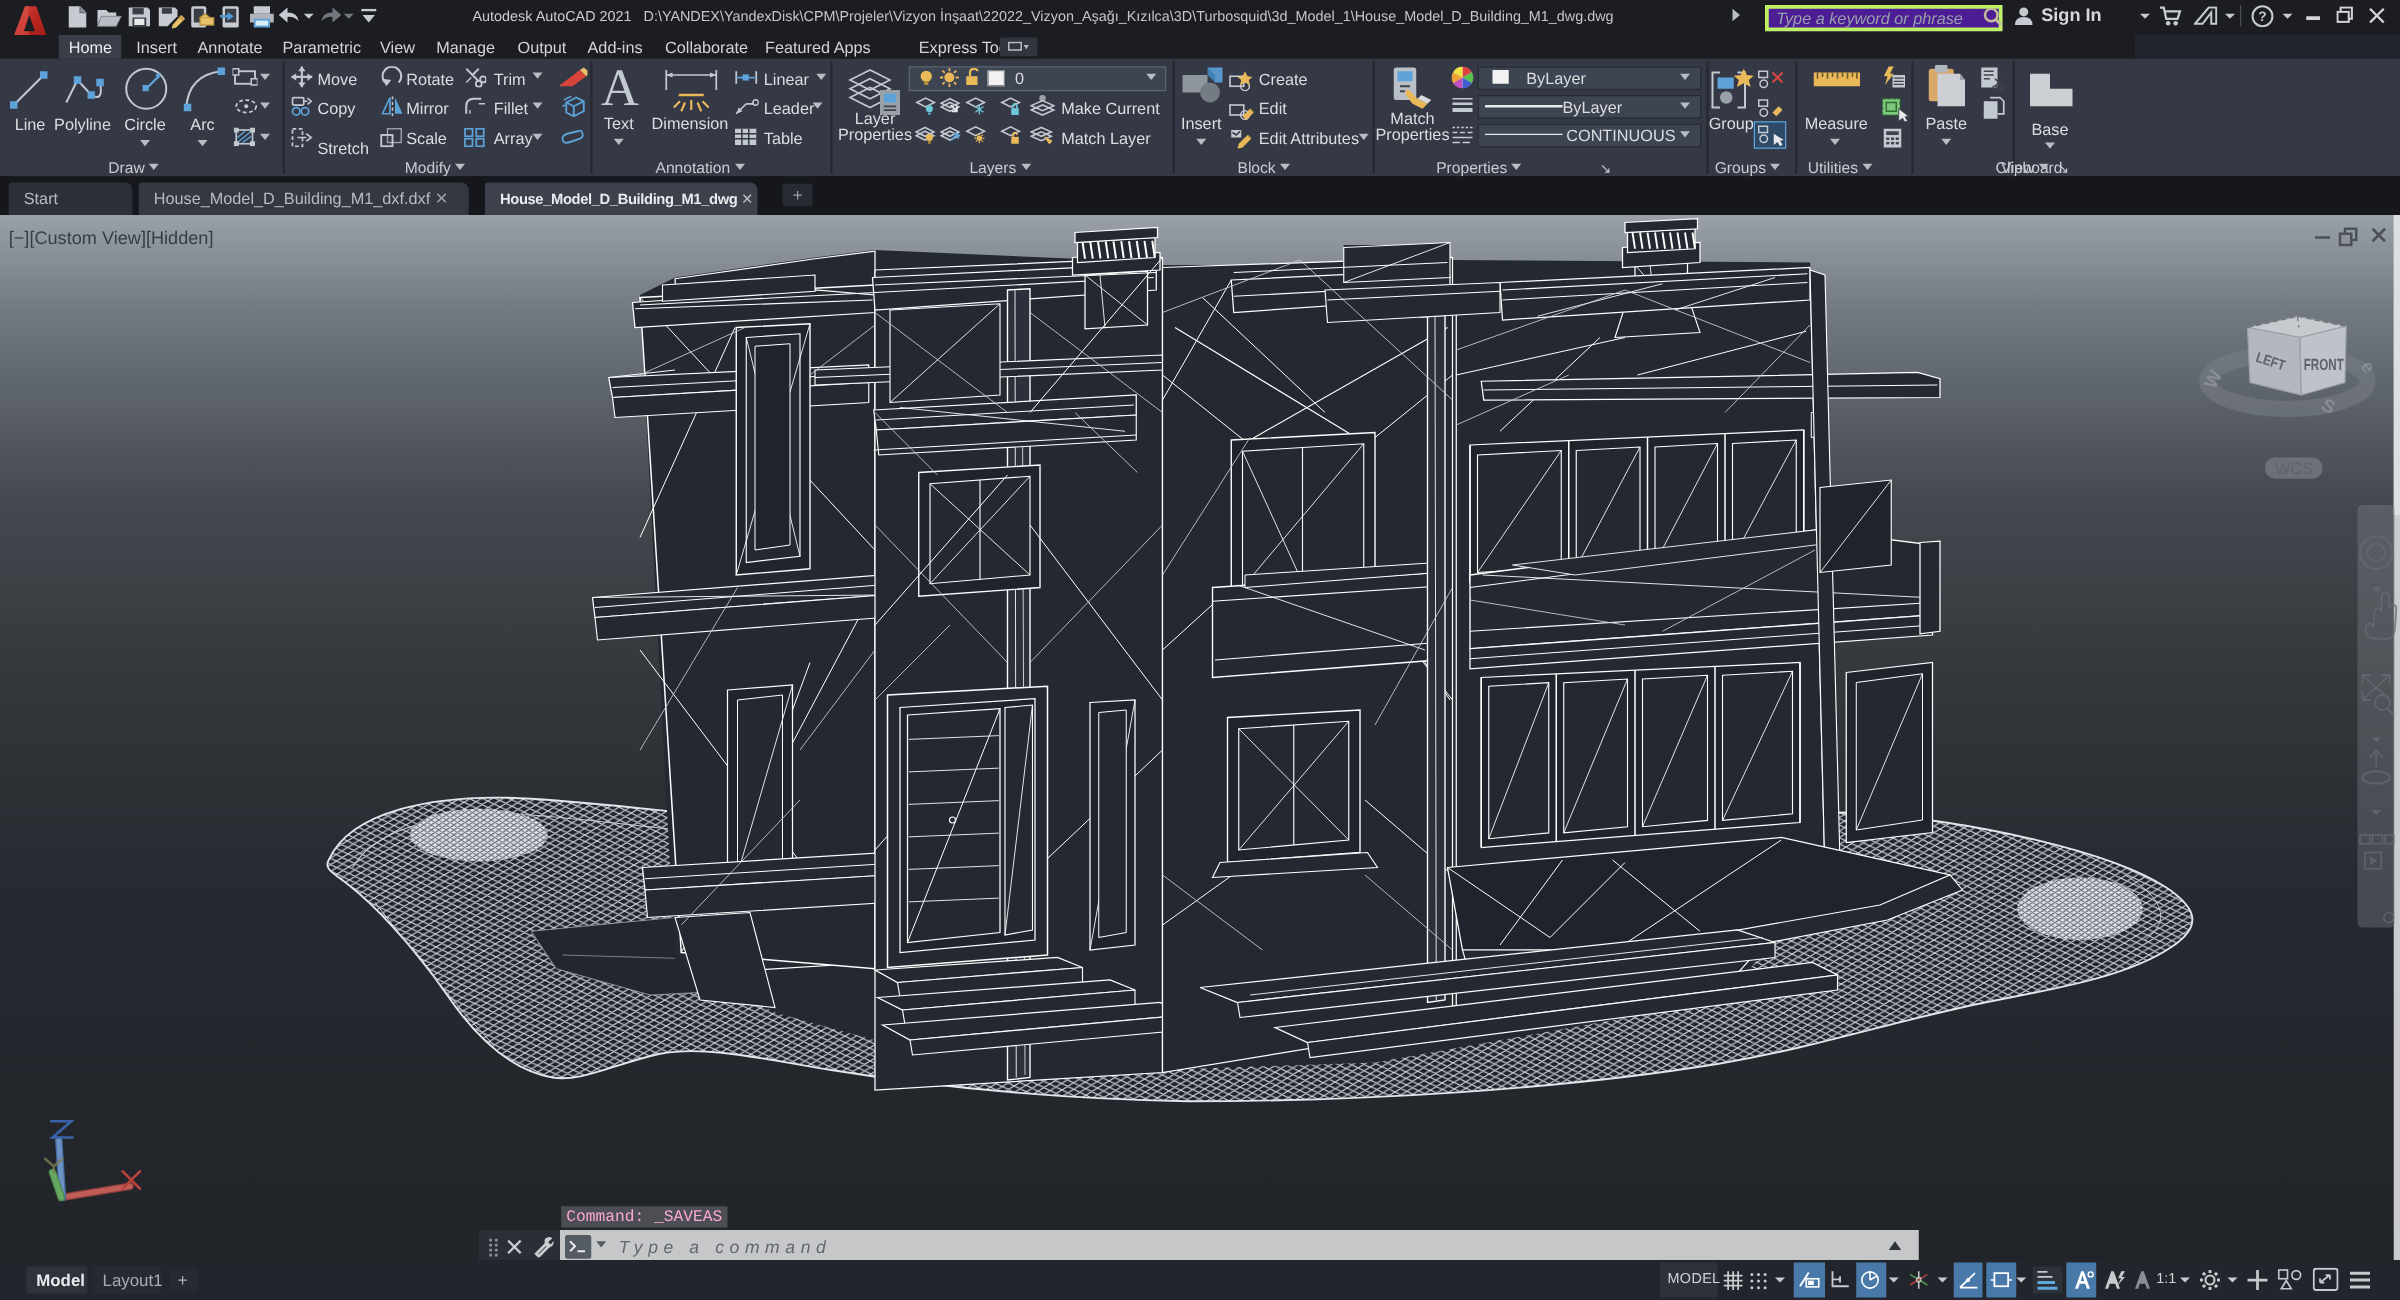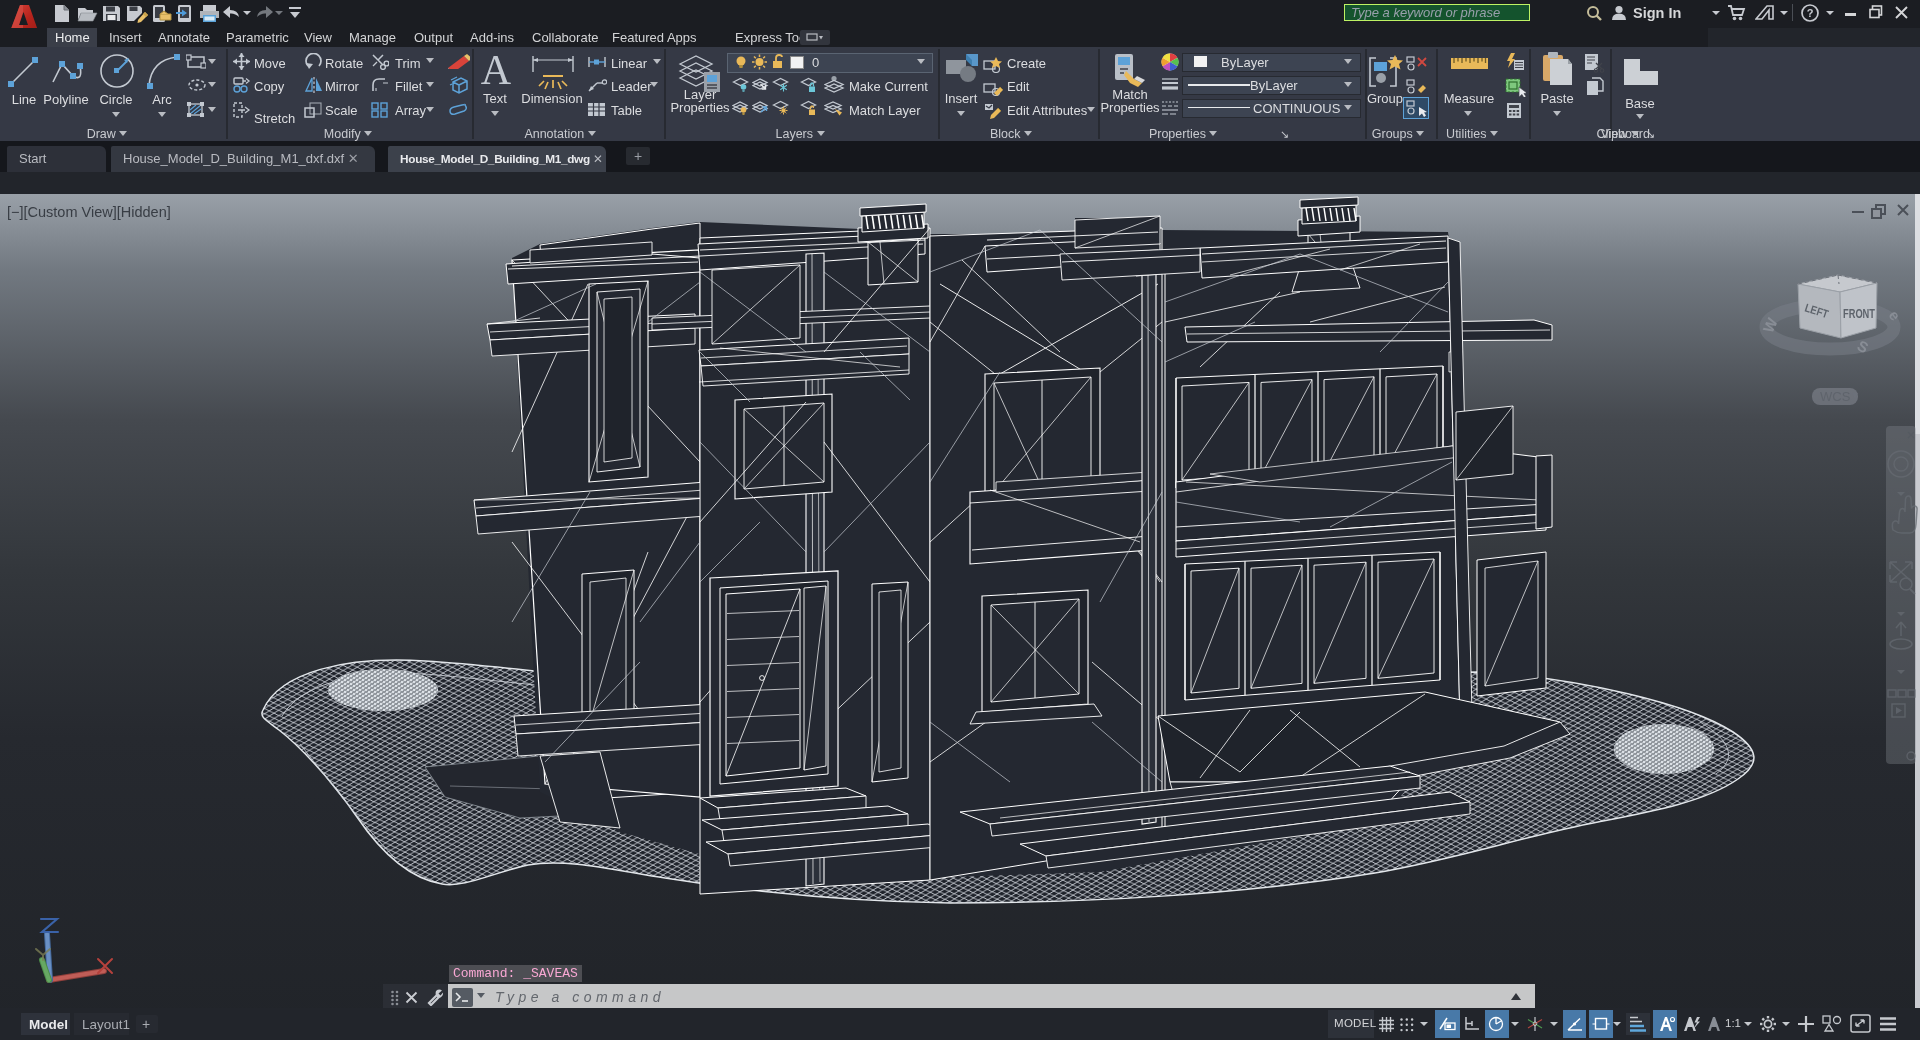--- a/index.html
+++ b/index.html
@@ -5,21 +5,21 @@
         font-family:"Liberation Sans",sans-serif;background:#22252b;}
   .abs{position:absolute;}
   #titlebar{position:absolute;left:0;top:0;width:1920px;height:28px;background:#1b1d22;}
   #menurow{position:absolute;left:0;top:28px;width:1708px;height:19px;background:#1b1d22;}
   #ribbon{position:absolute;left:0;top:47px;width:1920px;height:94px;background:#353945;}
   #ribbon .sep{position:absolute;top:2px;width:2px;height:90px;background:#272a31;}
   .pname{position:absolute;top:80px;font-size:12.5px;color:#c9cbd0;white-space:nowrap;}
   .ilbl{position:absolute;font-size:13px;color:#dcdde0;white-space:nowrap;}
   .dda{display:inline-block;width:0;height:0;border-left:4.5px solid transparent;border-right:4.5px solid transparent;border-top:5px solid #b9bcc2;vertical-align:2px;}
   #ftabs{position:absolute;left:0;top:141px;width:1920px;height:31px;background:#15171c;}
-  #canvas{position:absolute;left:0;top:172px;width:1734px;height:836px;background:#84cc16;margin-top:22px;}
+  #canvas{position:absolute;left:0;top:172px;width:1734px;height:836px;background:#84cc16;}
   #botbar{position:absolute;left:0;top:1008px;width:1920px;height:32px;background:#22252b;}
   #cmdpal{position:absolute;left:383px;top:984px;width:1152px;height:27px;background:#2b2e35;}
   #cmdinput{position:absolute;left:65px;top:0px;width:1087px;height:27px;background:#c6c7c8;}
   #cmdbadge{position:absolute;left:449px;top:965px;height:17px;background:#4d4e53;color:#f9a8d4;
             font-family:"Liberation Mono",monospace;font-size:13px;line-height:17px;padding:0 4px;}
   .ftab{position:absolute;top:5px;height:26px;line-height:26px;font-size:13px;color:#b9bbc1;background:#2d3039;padding:0 12px;border-radius:2px 6px 0 0;white-space:nowrap;}
 </style></head>
 <body>
 <div id="root">
 <div id="titlebar">
@@ -76,22 +76,23 @@
       </svg>
 <div class="abs" style="left:243px;top:11px;width:0;height:0;border-left:4px solid transparent;border-right:4px solid transparent;border-top:4.5px solid #c7cad0"></div>
 <svg class="abs" style="left:254px;top:5px" width="20" height="16" viewBox="0 0 20 16">
         <path d="M12 1 L12 5 Q4 5 3 12 Q7 8 12 8.5 L12 13 L19 7 Z" fill="#74787e"></path>
       </svg>
 <div class="abs" style="left:275px;top:11px;width:0;height:0;border-left:4px solid transparent;border-right:4px solid transparent;border-top:4.5px solid #74787e"></div>
 <svg class="abs" style="left:288px;top:7px" width="14" height="12" viewBox="0 0 14 12">
         <rect x="1" y="0" width="12" height="2" fill="#c7cad0"></rect>
         <path d="M2 5 L12 5 L7 11 Z" fill="#c7cad0"></path>
       </svg>
+<div class="abs" style="left:378px;top:8px;font-size:11.5px;color:#cbcccf;white-space:pre;">Autodesk AutoCAD 2021   <span style="color:#c4c5c8">D:\YANDEX\YandexDisk\CPM\Projeler\Vizyon İnşaat\22022_Vizyon_Aşağı_Kızılca\3D\Turbosquid\3d_Model_1\House_Model_D_Building_M1_dwg.dwg</span></div>
 <div class="abs" style="left:1386px;top:7px;width:0;height:0;border-top:5px solid transparent;border-bottom:5px solid transparent;border-left:6px solid #b9bcc2"></div>
-<div class="abs" style="left:1344px;top:4px;width:178px;height:15px;background:#14532d;border:1px solid #bef264;font-size:13px;font-style:italic;color:#99a0ac;line-height:15px;padding-left:6px;">Type a keyword or phrase</div>
+<div class="abs" style="left:1412px;top:4px;width:178px;height:15px;background:#4c1d95;border:3px solid #bef264;font-size:13px;font-style:italic;color:#99a0ac;line-height:15px;padding-left:6px;">Type a keyword or phrase</div>
 <svg class="abs" style="left:1586px;top:5px" width="17" height="17" viewBox="0 0 17 17">
         <circle cx="7" cy="7" r="5" fill="none" stroke="#c5bd9a" stroke-width="2"></circle>
         <path d="M10.5 10.5 L15 15" stroke="#c5bd9a" stroke-width="2.4"></path>
       </svg>
 <svg class="abs" style="left:1610px;top:4px" width="18" height="18" viewBox="0 0 18 18">
         <circle cx="9" cy="5.5" r="3.6" fill="#c7cad0"></circle>
         <path d="M2 16 Q2 9.5 9 9.5 Q16 9.5 16 16 Z" fill="#c7cad0"></path>
       </svg>
 <div class="abs" style="left:1633px;top:5px;font-size:14.5px;color:#d6d7d9;font-weight:bold;">Sign In</div>
 <div class="abs" style="left:1712px;top:11px;width:0;height:0;border-left:4px solid transparent;border-right:4px solid transparent;border-top:4.5px solid #c7cad0"></div>

